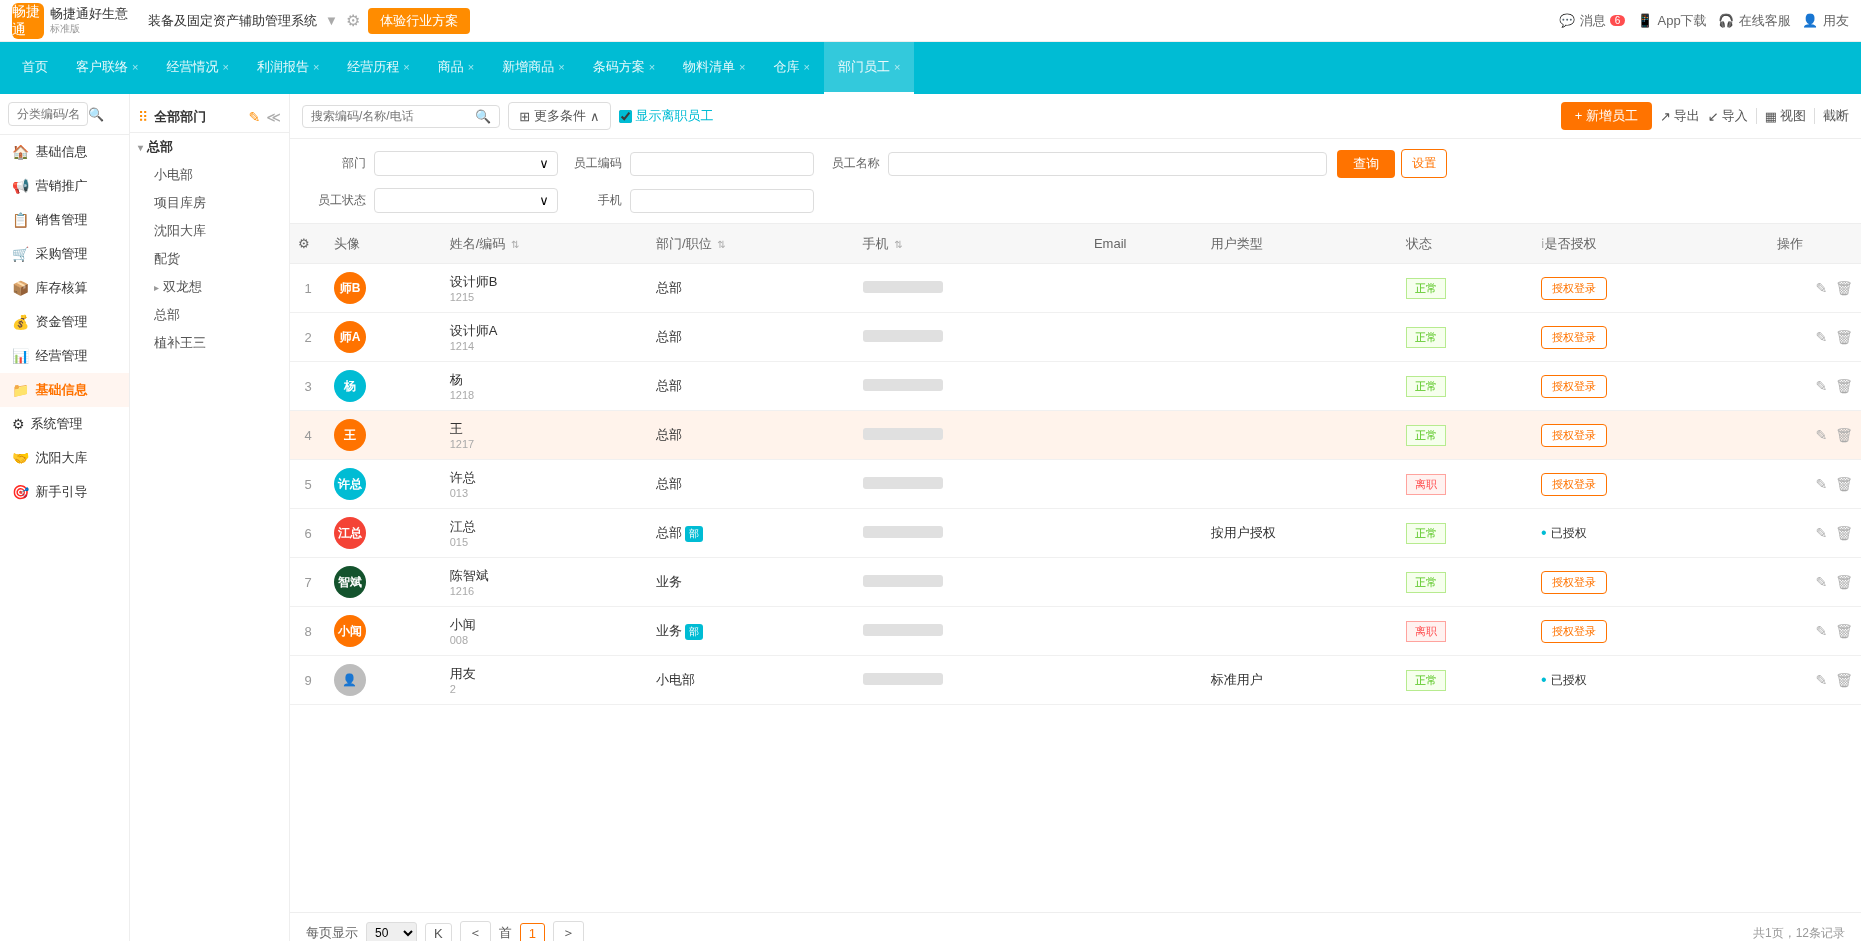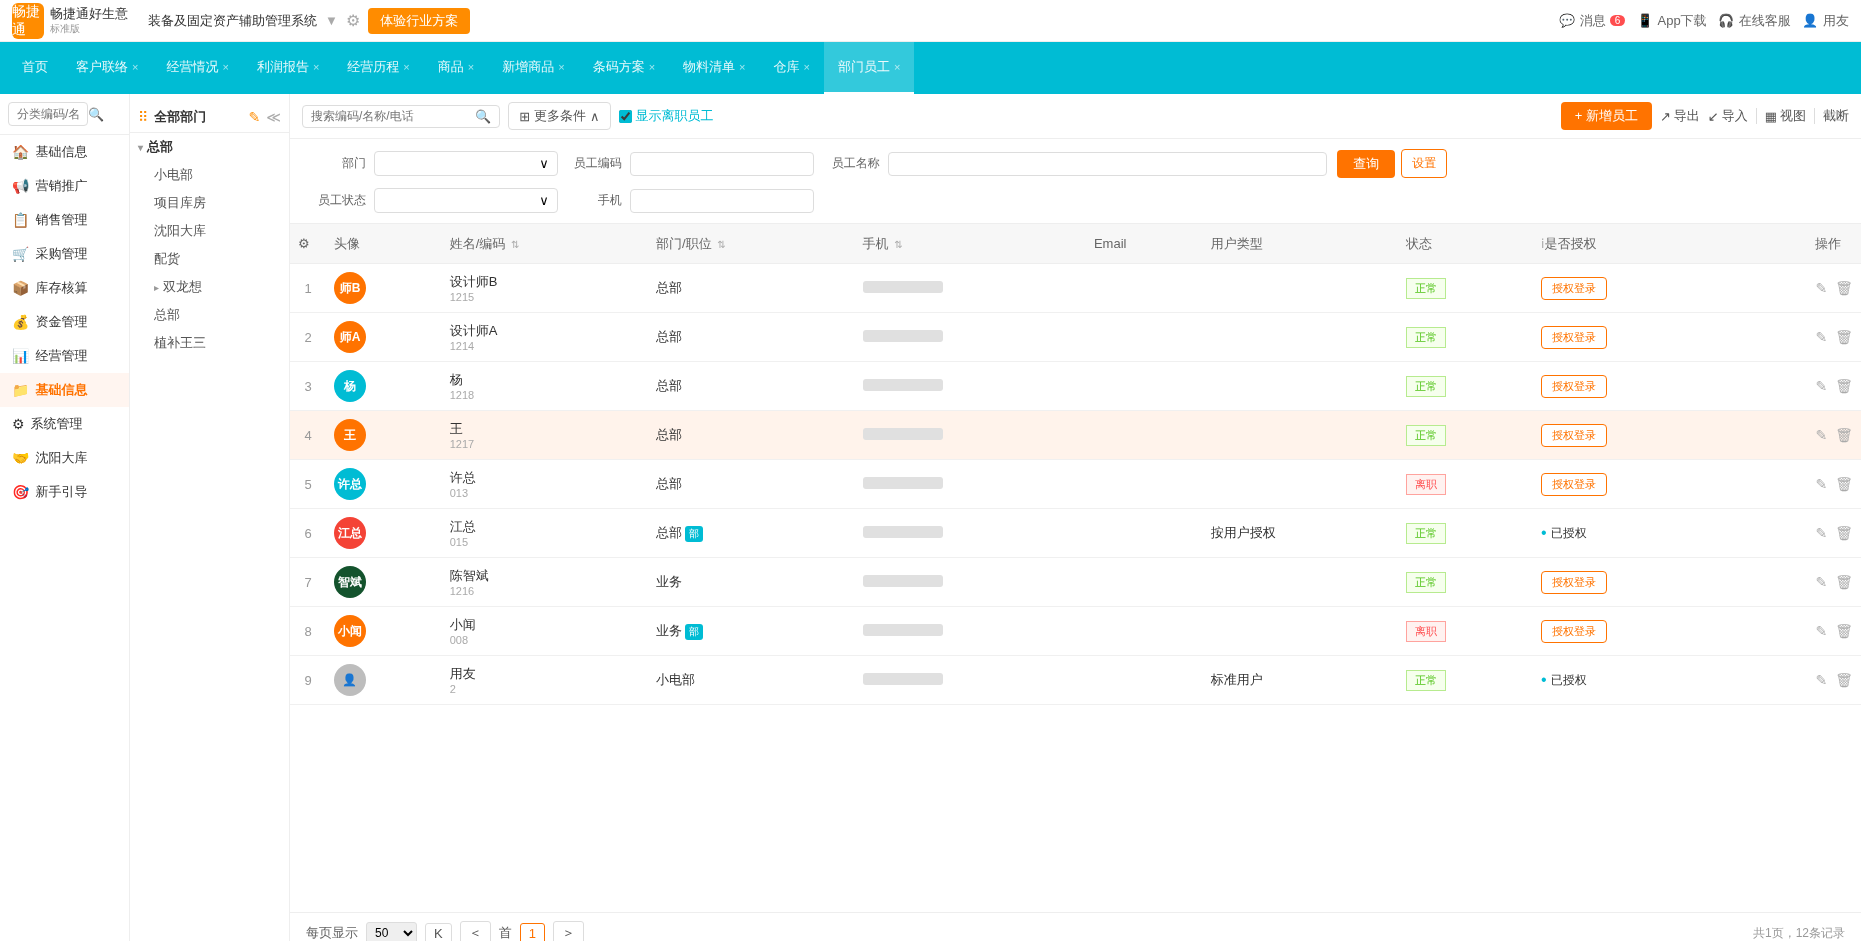--- a/index.html
+++ b/index.html
@@ -354,21 +354,21 @@
               <tr>
                 <th style="width:36px;"><span style="cursor:pointer;color:#666;">⚙</span></th>
                 <th>头像</th>
                 <th style="cursor:pointer;">姓名/编码 <span class="sort-icon">⇅</span></th>
                 <th style="cursor:pointer;">部门/职位 <span class="sort-icon">⇅</span></th>
                 <th style="cursor:pointer;">手机 <span class="sort-icon">⇅</span></th>
                 <th>Email</th>
                 <th>用户类型</th>
                 <th>状态</th>
                 <th><span style="color:#aaa;">ℹ</span>是否授权</th>
-                <th style="text-align:right;padding-right:20px;">操作</th>
+                <th style="text-align:center;padding-right:20px;">操作</th>
               </tr>
             </thead>
             <tbody id="employee-tbody">
             <tr>
                   <td style="text-align: center; color: rgb(153, 153, 153);">1</td>
                   <td>
                     <div class="avatar" style="background:#ff7300;">师B</div>
                   </td>
                   <td>
                     <div class="name-code">

